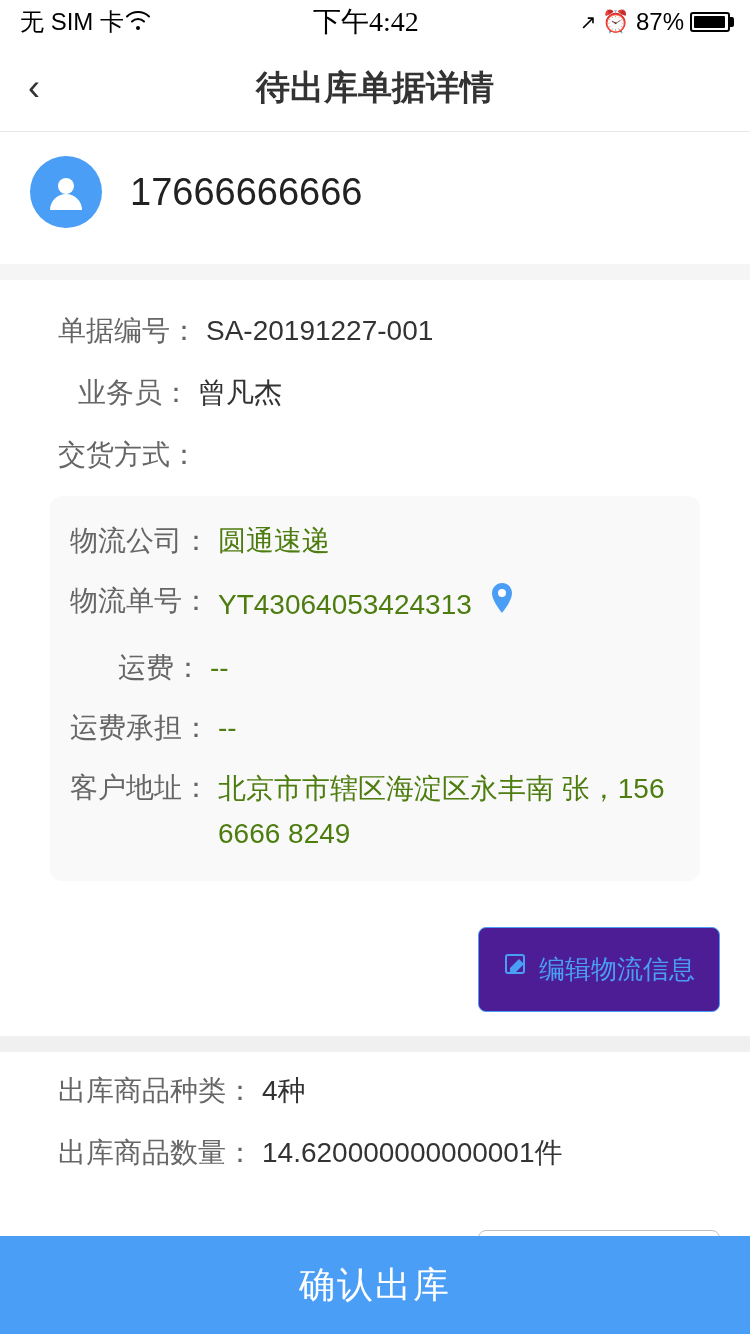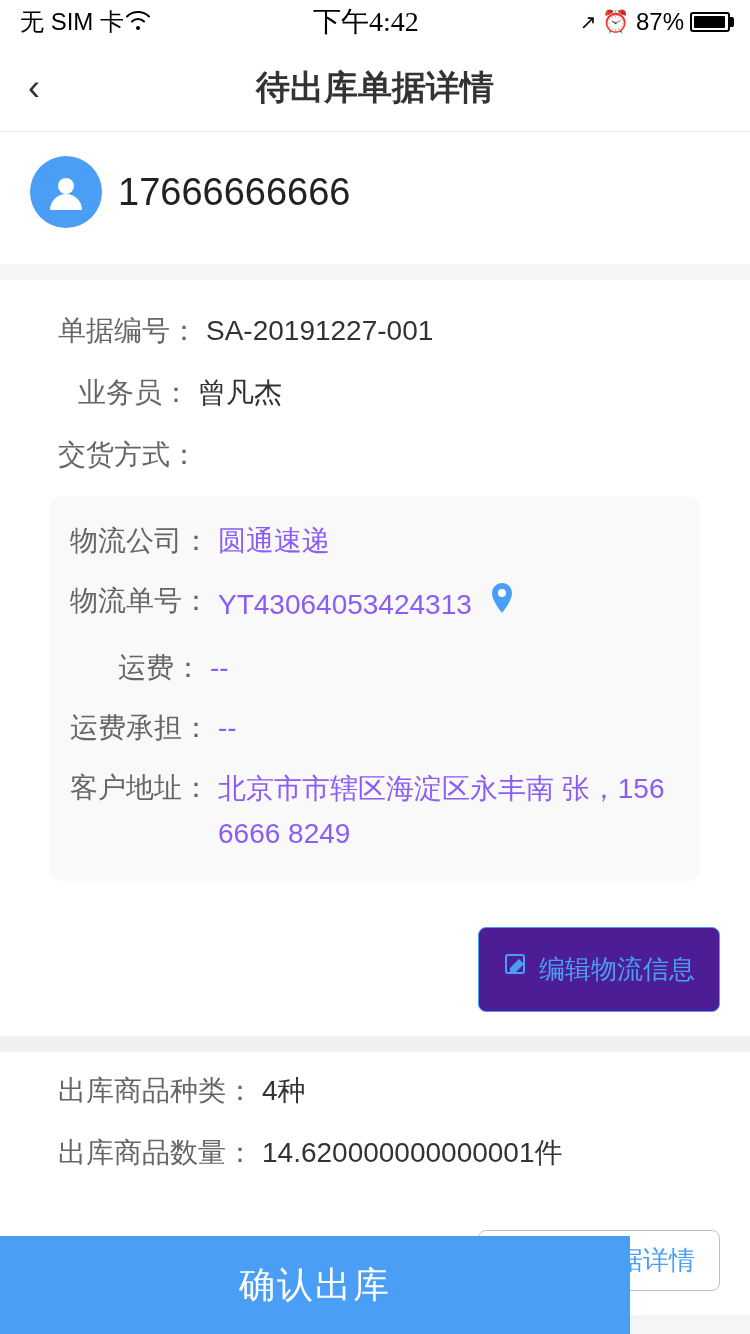--- a/index.html
+++ b/index.html
@@ -52,21 +52,21 @@
       font-weight: 600;
       color: #333;
     }
 
     
     .customer-header {
       background: #fff;
       padding: 24px 30px;
       display: flex;
       align-items: center;
-      gap: 16px;
+      gap: 28px;
     }
     .customer-avatar {
       width: 72px;
       height: 72px;
       border-radius: 50%;
       background: #4a9ef5;
       display: flex;
       align-items: center;
       justify-content: center;
       flex-shrink: 0;
@@ -120,21 +120,21 @@
     .logistics-row:last-child { margin-bottom: 0; }
     .logistics-label {
       color: #666;
       font-size: 28px;
       min-width: 140px;
       text-align: right;
       flex-shrink: 0;
       padding-right: 8px;
     }
     .logistics-value {
-      color: #8b5cf6;
+      color: #4d7c0f;
       font-size: 28px;
       flex: 1;
       display: flex;
       align-items: center;
       gap: 12px;
     }
     .location-icon {
       color: #4a9ef5;
       font-size: 32px;
     }
@@ -195,21 +195,21 @@
     .bottom-spacer {
       flex: 1;
       background: #f5f5f5;
       min-height: 180px;
     }
 
     
     .confirm-btn-wrapper {
       position: fixed;
       bottom: 0;
-      width: 630px;
+      width: 750px;
       background: #4a9ef5;
       padding: 0;
     }
     .confirm-btn {
       width: 100%;
       height: 98px;
       background: #4a9ef5;
       color: #fff;
       font-size: 36px;
       font-weight: 500;

